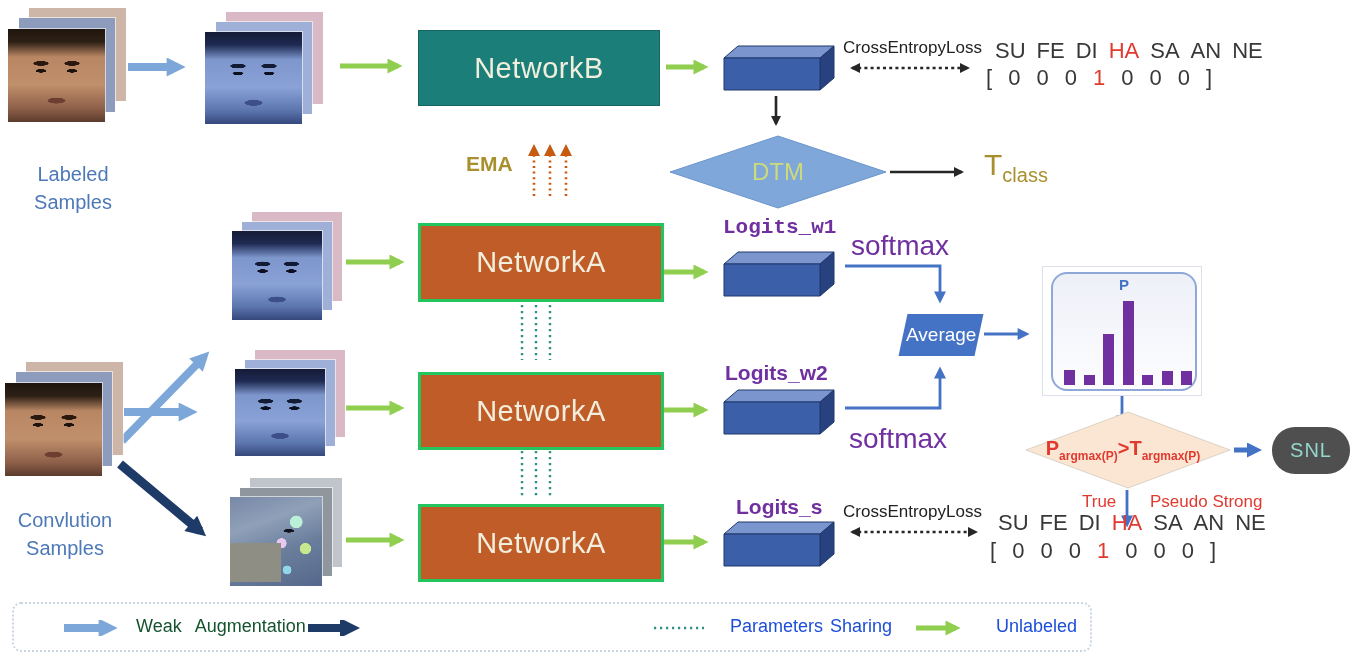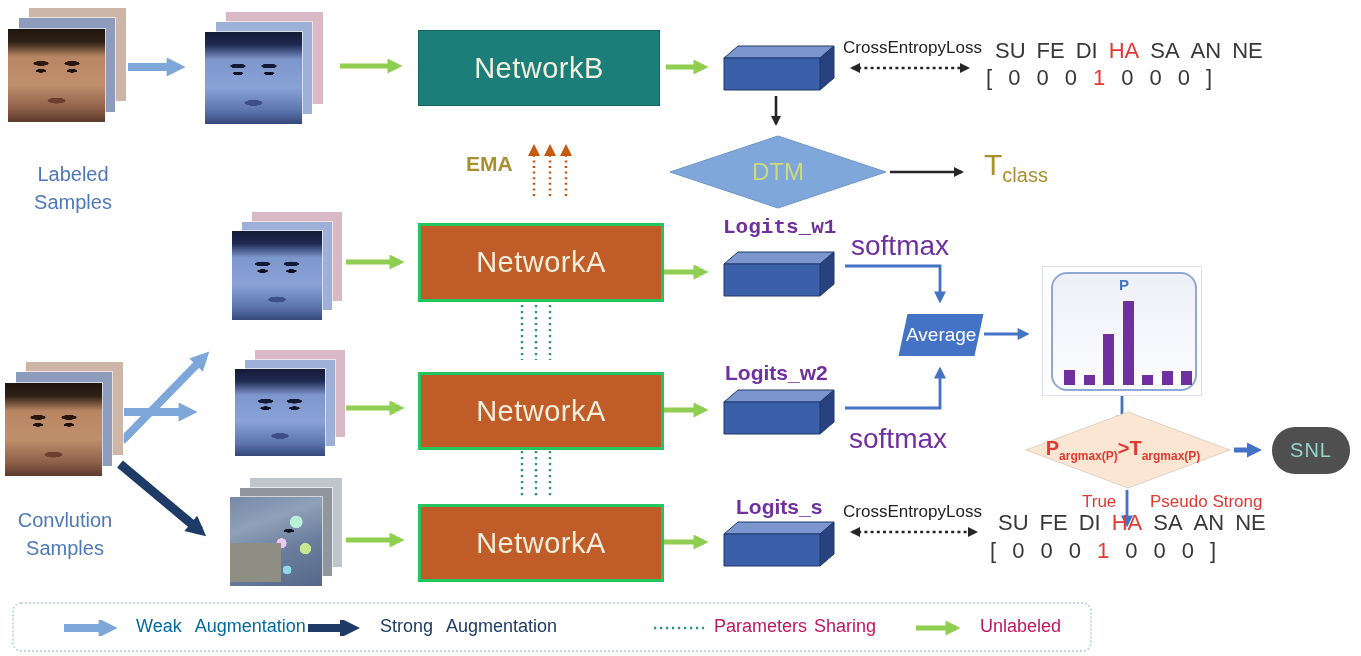--- a/index.html
+++ b/index.html
@@ -75,23 +75,23 @@
   .decision-text{width:200px;text-align:center;color:#e03a30;font-size:20px;font-weight:600;}
   .decision-text sub{font-size:12px;}
   .red{color:#e03a30;font-size:17px;font-weight:500;}
   .snl{width:78px;height:47px;background:#4f4f4f;display:flex;align-items:center;
        justify-content:center;color:#93d6cb;font-size:20px;letter-spacing:1px;border-radius:23px;}
 
   
   .legend{left:12px;top:602px;width:1076px;height:46px;border:2px dotted #c9d6e2;
           border-radius:9px;}
   .leg-label{position:absolute;top:12px;font-size:18px;word-spacing:9px;white-space:nowrap;}
-  .weak-c{color:#0369a1;}
+  .weak-c{color:#14532d;}
   .strong-c{color:#1e3a66;}
-  .teal-c{color:#be185d;word-spacing:2px;}
+  .teal-c{color:#1d4ed8;word-spacing:2px;margin-left:16px;}
 </style>
 </head>
 <body>
 
 <div class="canvas">
 
   <svg class="overlay" width="1361" height="656">
     <defs>
       <marker id="mh-black" viewBox="0 0 10 10" refX="8" refY="5" markerWidth="11" markerHeight="10" orient="auto" markerUnits="userSpaceOnUse">
           <path d="M0,0L10,5L0,10Z" fill="#262626"></path>
@@ -331,21 +331,20 @@
     </div>
 
   <div class="abs z legend">
     <svg class="abs" style="left:48px;top:16px;" width="70" height="16">
       <line x1="2" y1="8" x2="48" y2="8" stroke="#7da7d9" stroke-width="8" marker-end="url(#mh-lb-big)"></line>
     </svg>
     <div class="leg-label weak-c" style="left:122px;">Weak Augmentation</div>
     <svg class="abs" style="left:292px;top:16px;" width="70" height="16">
       <line x1="2" y1="8" x2="46" y2="8" stroke="#1e3a66" stroke-width="8" marker-end="url(#mh-navy-big)"></line>
     </svg>
-    <div class="leg-label strong-c" style="left:366px;">Strong Augmentation</div>
     <svg class="abs" style="left:638px;top:16px;" width="54" height="16">
       <line x1="2" y1="8" x2="52" y2="8" stroke="#2e9183" stroke-width="2.6" stroke-dasharray="2.2 3.8"></line>
     </svg>
     <div class="leg-label teal-c" style="left:700px;">Parameters Sharing</div>
     <svg class="abs" style="left:900px;top:16px;" width="62" height="16">
       <line x1="2" y1="8" x2="42" y2="8" stroke="#8fce4e" stroke-width="5" marker-end="url(#mh-green)"></line>
     </svg>
     <div class="leg-label teal-c" style="left:966px;">Unlabeled</div>
   </div>
 

